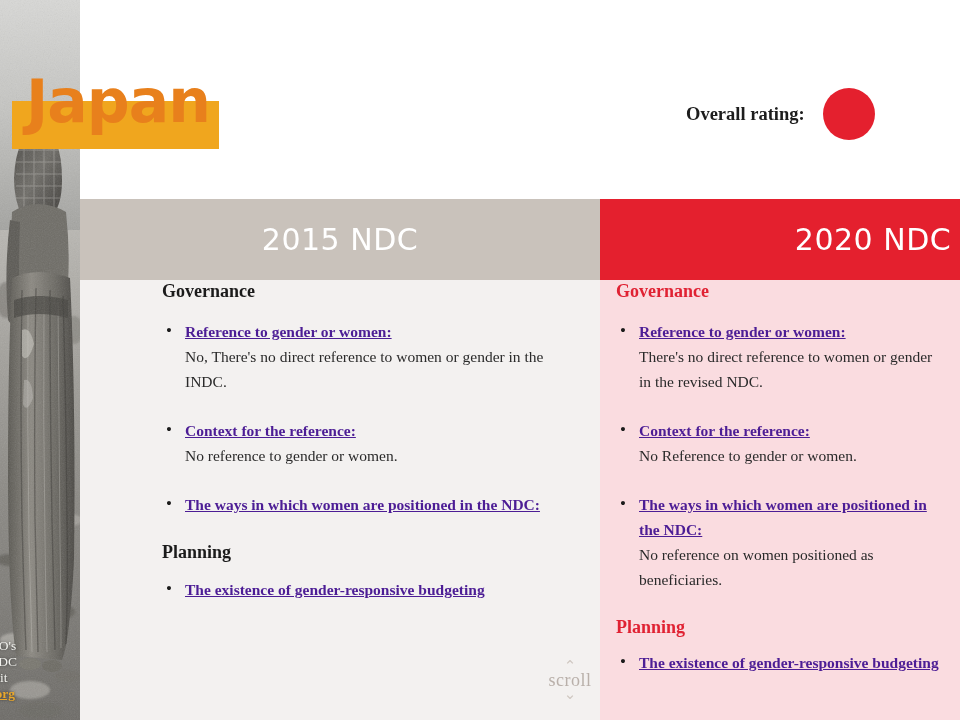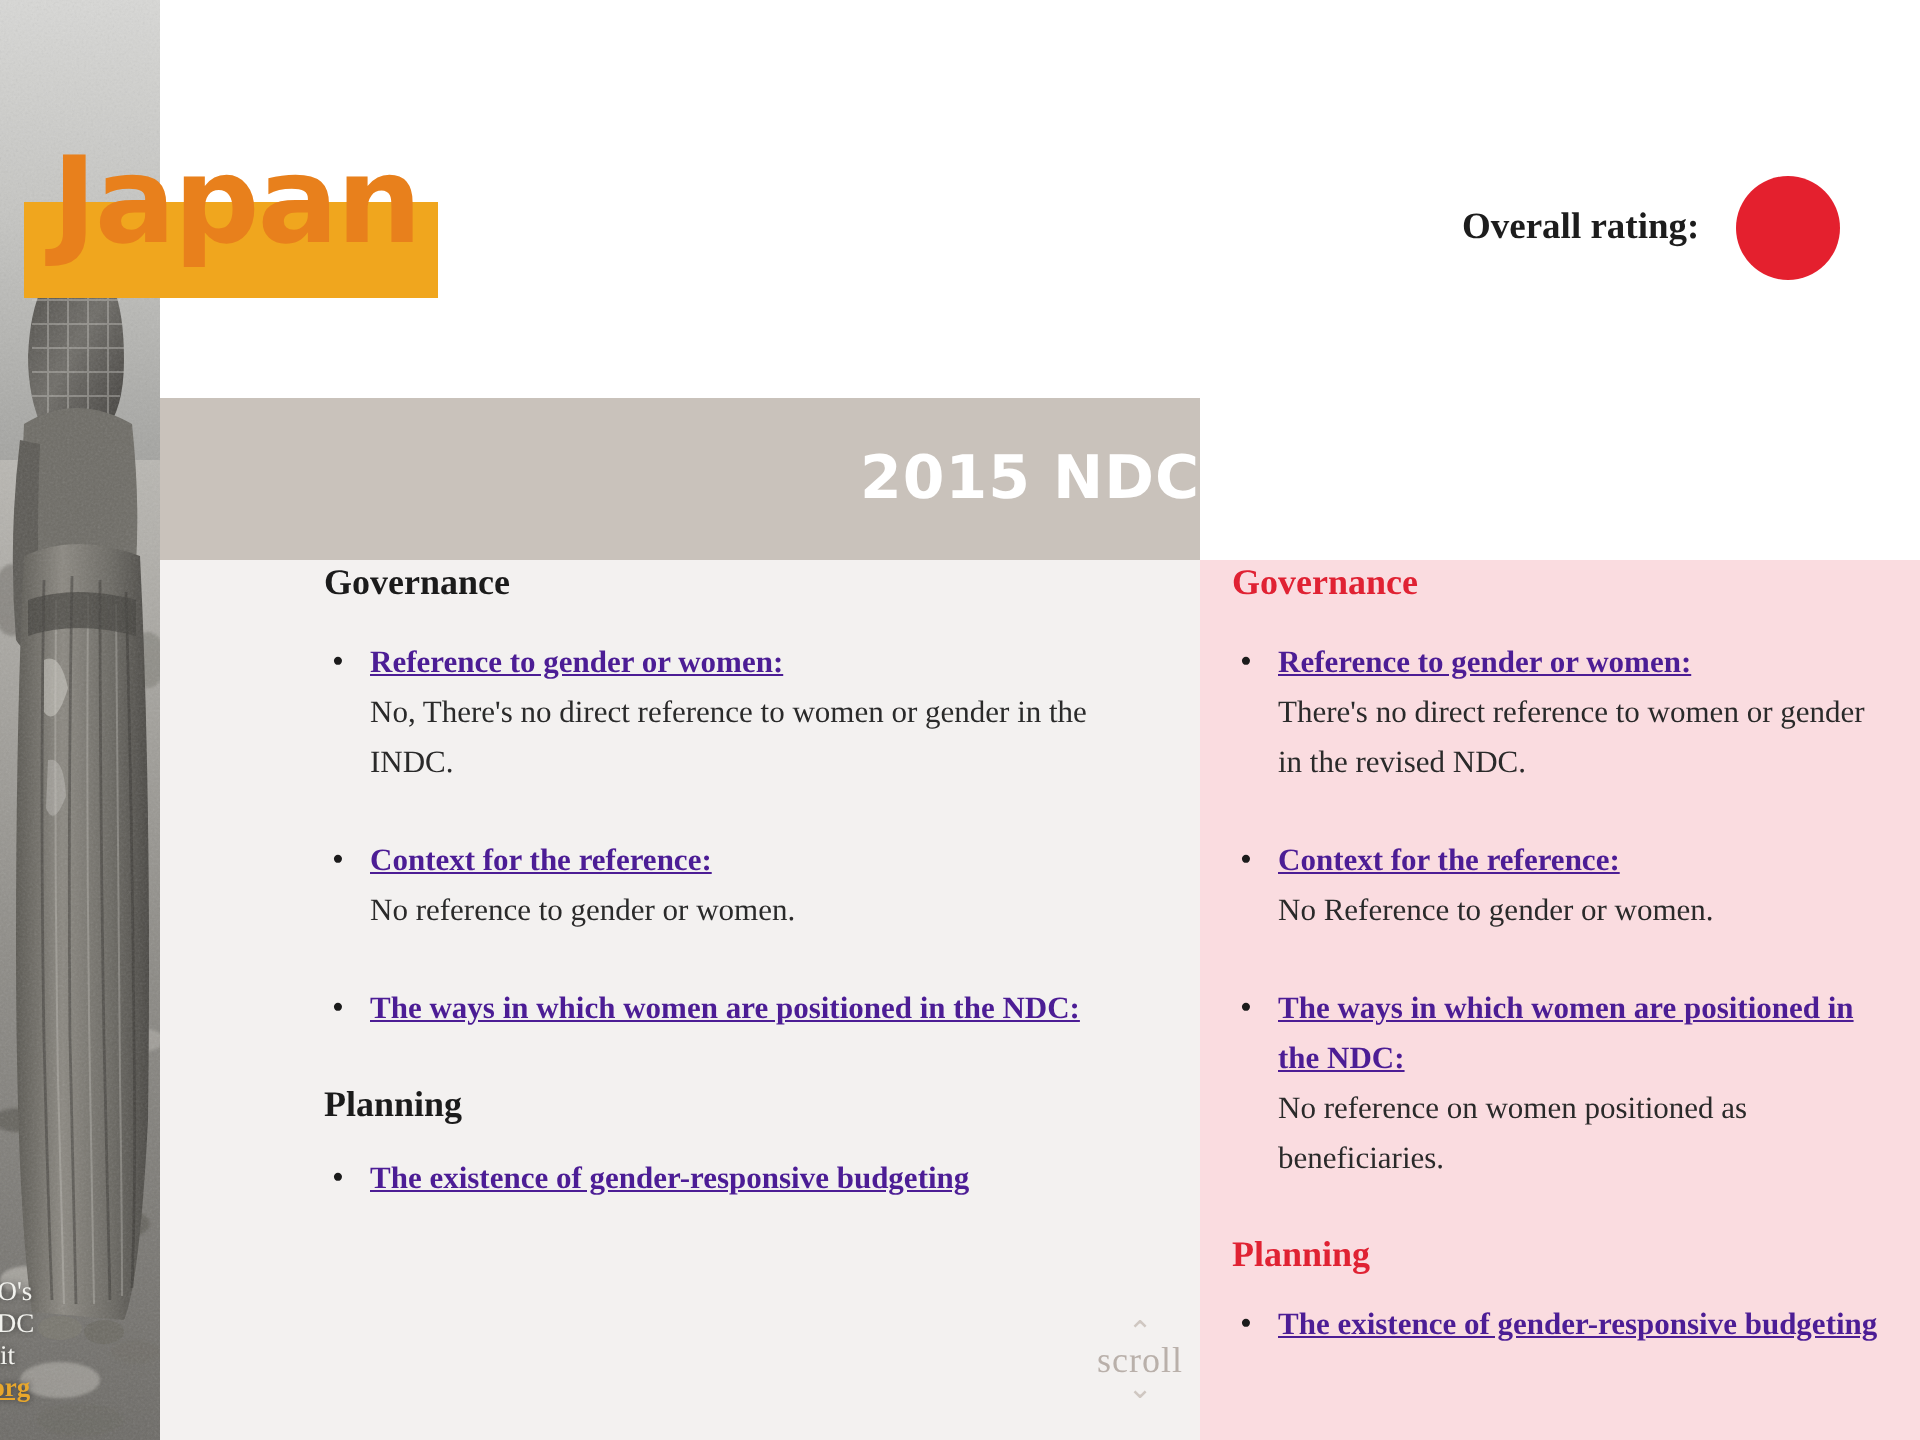--- a/index.html
+++ b/index.html
@@ -87,21 +87,20 @@
     letter-spacing: -1px;
     color: #e8801c;
   }
 
   #rating-block {
     position: absolute;
     left: 606px; top: 88px;
     display: flex;
     align-items: center;
     gap: 18px;
-    margin-left: 45px;
   }
   #rating-label {
     font-family: "Liberation Serif", serif;
     font-weight: bold;
     font-size: 18.5px;
     color: #1d1d1d;
     white-space: nowrap;
   }
   #rating-dot {
     width: 52px; height: 52px;
@@ -113,23 +112,23 @@
   #tabbar {
     position: absolute;
     left: 80px; top: 199px;
     width: 880px; height: 81px;
     display: flex;
   }
   .tab {
     height: 81px;
     display: flex;
     align-items: center;
-    justify-content: flex-end;
+    justify-content: center;
     font-family: "DejaVu Sans", sans-serif;
-    font-weight: bold;
+    font-weight: normal;
     font-size: 30px;
     letter-spacing: 0.5px;
     color: #ffffff;
     user-select: none;
   }
   #tab-2015 { width: 520px; background: #c9c2bb; }
   #tab-2020 { width: 360px; background: #e4202e; padding-left: 186px; }
 
   
   #columns {
@@ -347,20 +346,23 @@
     <div id="rating-block">
       <span id="rating-label">Overall rating:</span>
       <span id="rating-dot"></span>
     </div>
   </div>
 
   <div id="tabbar">
     <div class="tab" id="tab-2015">
       <span>2015 NDC</span>
     </div>
+    <div class="tab" id="tab-2020">
+      <span>2020 NDC</span>
+    </div>
   </div>
 
   <div id="columns">
 
     <div class="col" id="col-2015">
       <div class="col-inner">
 
         <div class="section-head">Governance</div>
 
         <ul class="items">

